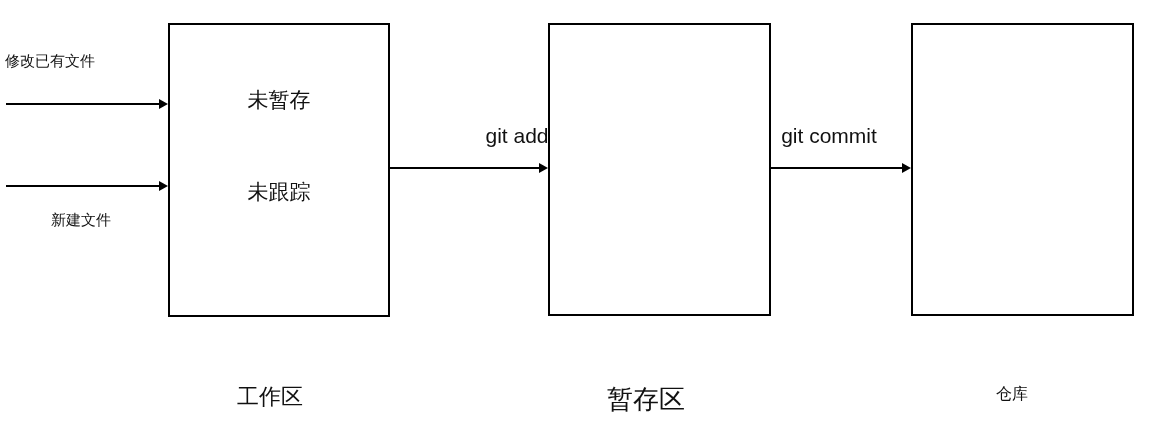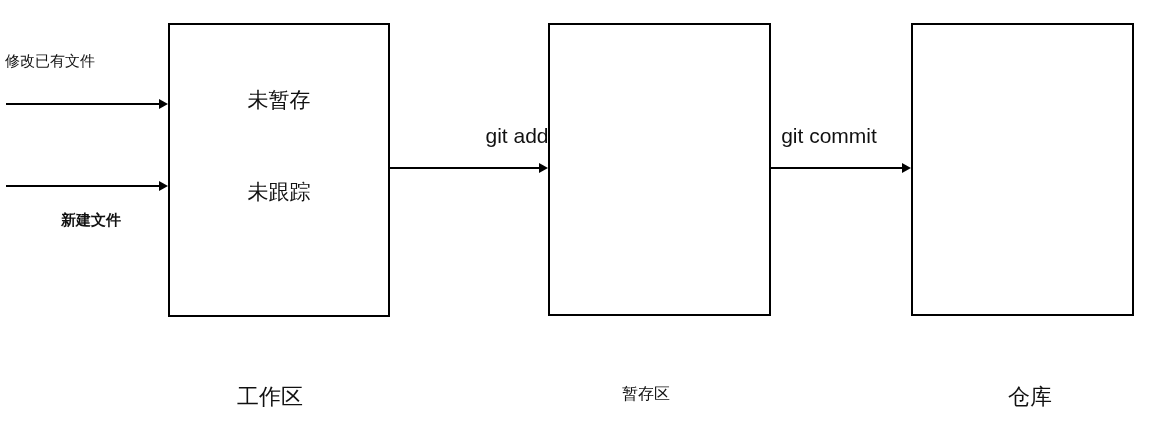--- a/index.html
+++ b/index.html
@@ -66,21 +66,21 @@
     white-space: nowrap;
   }
 </style>
 </head>
 <body>
 
 <div class="canvas">
 
   <div class="txt" style="left:5px; top:52px;">修改已有文件</div>
 
-  <div class="txt" style="left:61px; top:211px;font-weight:bold;">新建文件</div>
+  <div class="txt" style="left:51px; top:211px;">新建文件</div>
 
   <div class="arrow" style="left:6px; top:103px; width:153px;">
     <span class="head"></span>
   </div>
 
   <div class="arrow" style="left:6px; top:185px; width:153px;">
     <span class="head"></span>
   </div>
 
   <div class="box" style="left:168px; top:23px; width:222px; height:294px;">
@@ -99,17 +99,17 @@
   <div class="transition-label" style="left:771px; top:124px; width:116px;">git commit</div>
 
   <div class="arrow" style="left:771px; top:167px; width:131px;">
     <span class="head"></span>
   </div>
 
   <div class="box" style="left:911px; top:23px; width:223px; height:293px;"></div>
 
   <div class="txt center-label" style="left:270px; top:384px; font-size:22px;">工作区</div>
 
-  <div class="txt center-label" style="left:646px; top:384px; font-size:16px;">暂存区</div>
+  <div class="txt center-label" style="left:646px; top:384px; font-size:26px;">暂存区</div>
 
-  <div class="txt center-label" style="left:1012px; top:384px; font-size:22px;margin-left:18px;">仓库</div>
+  <div class="txt center-label" style="left:1012px; top:384px; font-size:16px;">仓库</div>
 
 </div>
 
 </body></html>

